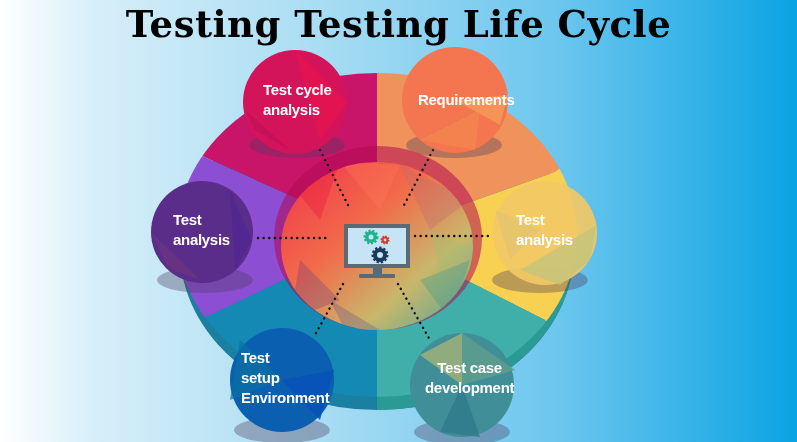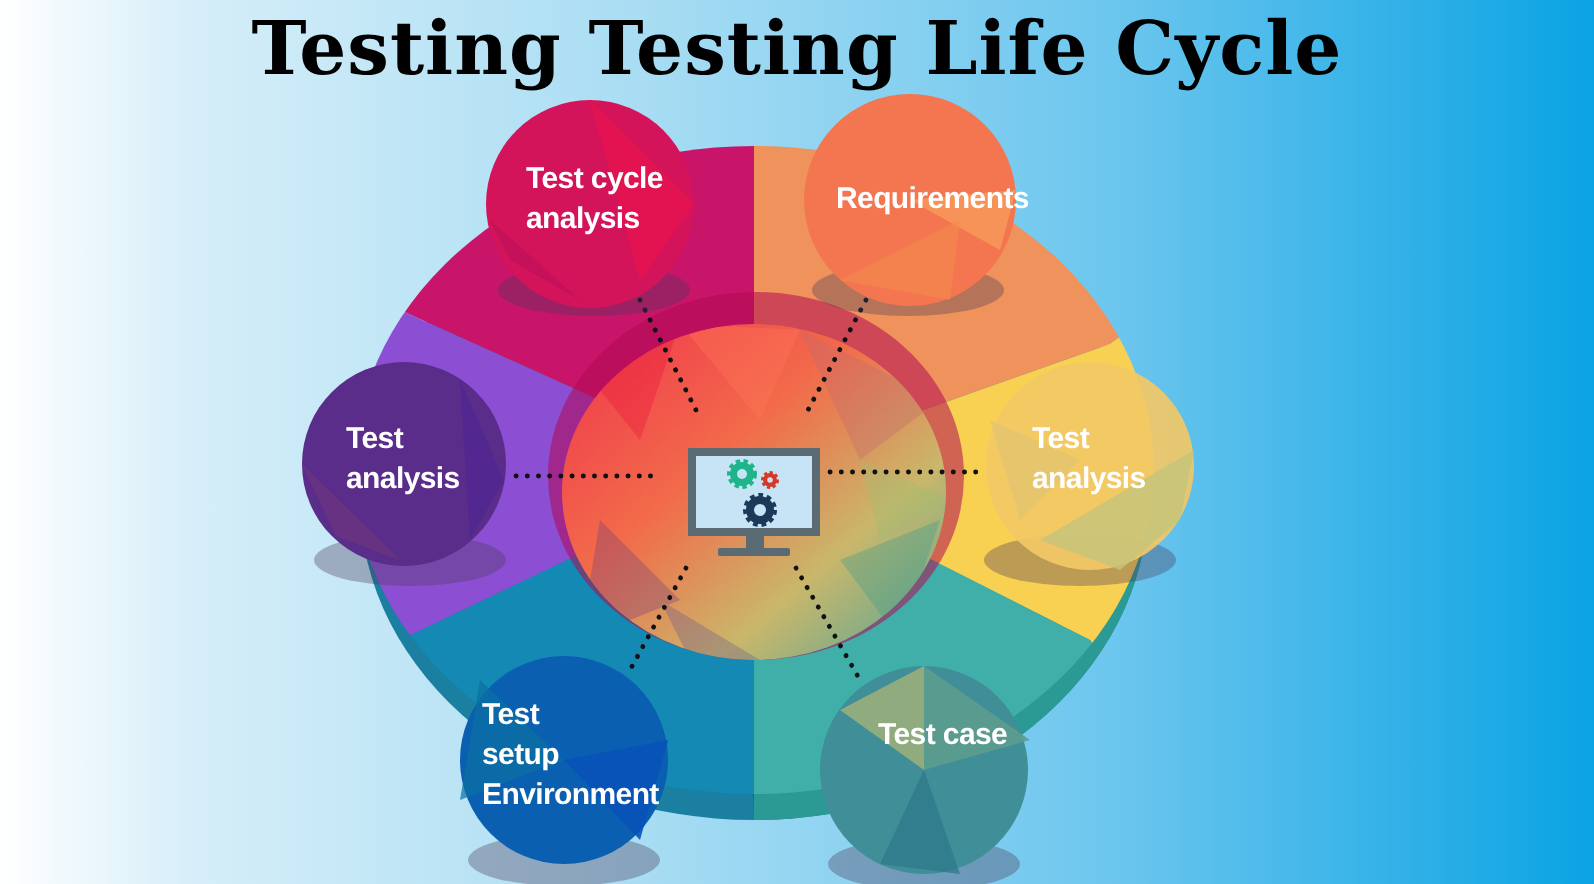--- a/index.html
+++ b/index.html
@@ -154,15 +154,16 @@
 </div>
 <div class="label" style="left:516px; top:210px;">
   <div>Test</div>
   <div>analysis</div>
 </div>
 <div class="label" style="left:241px; top:348px;">
   <div>Test</div>
   <div>setup</div>
   <div>Environment</div>
 </div>
-<div class="label" style="left:439px; top:358px;text-align:center;">
+<div class="label" style="left:425px; top:358px;text-align:center;">
   <div>Test case</div>
+  <div>development</div>
 </div>
 
 </body></html>

